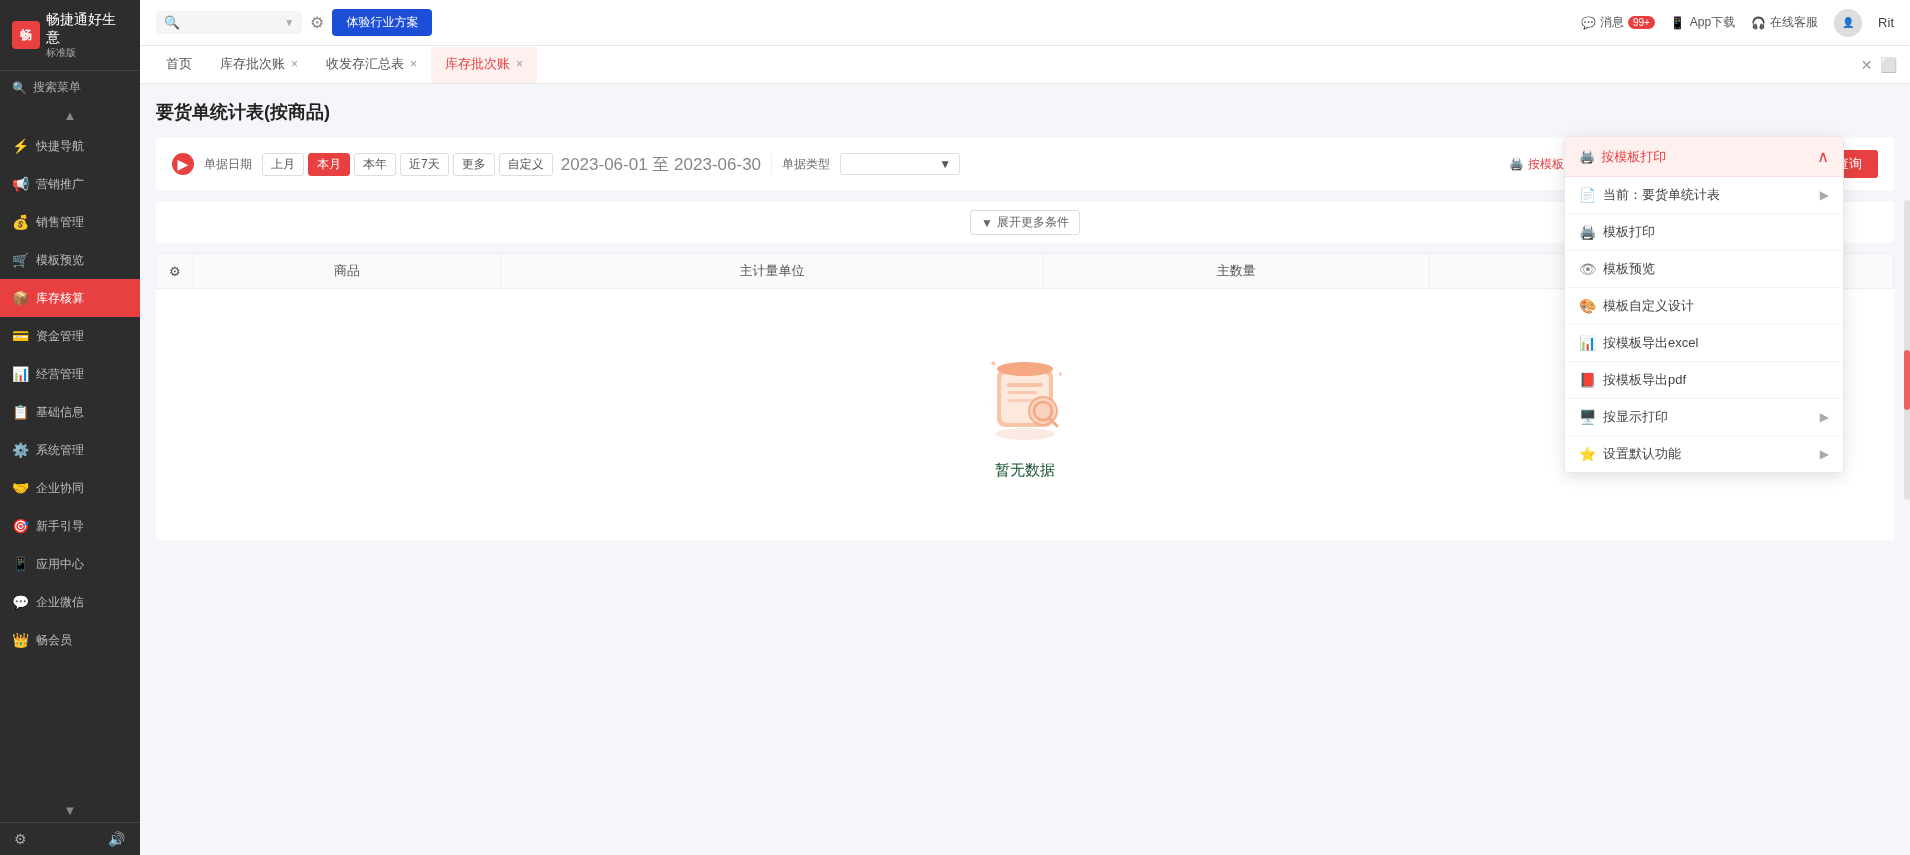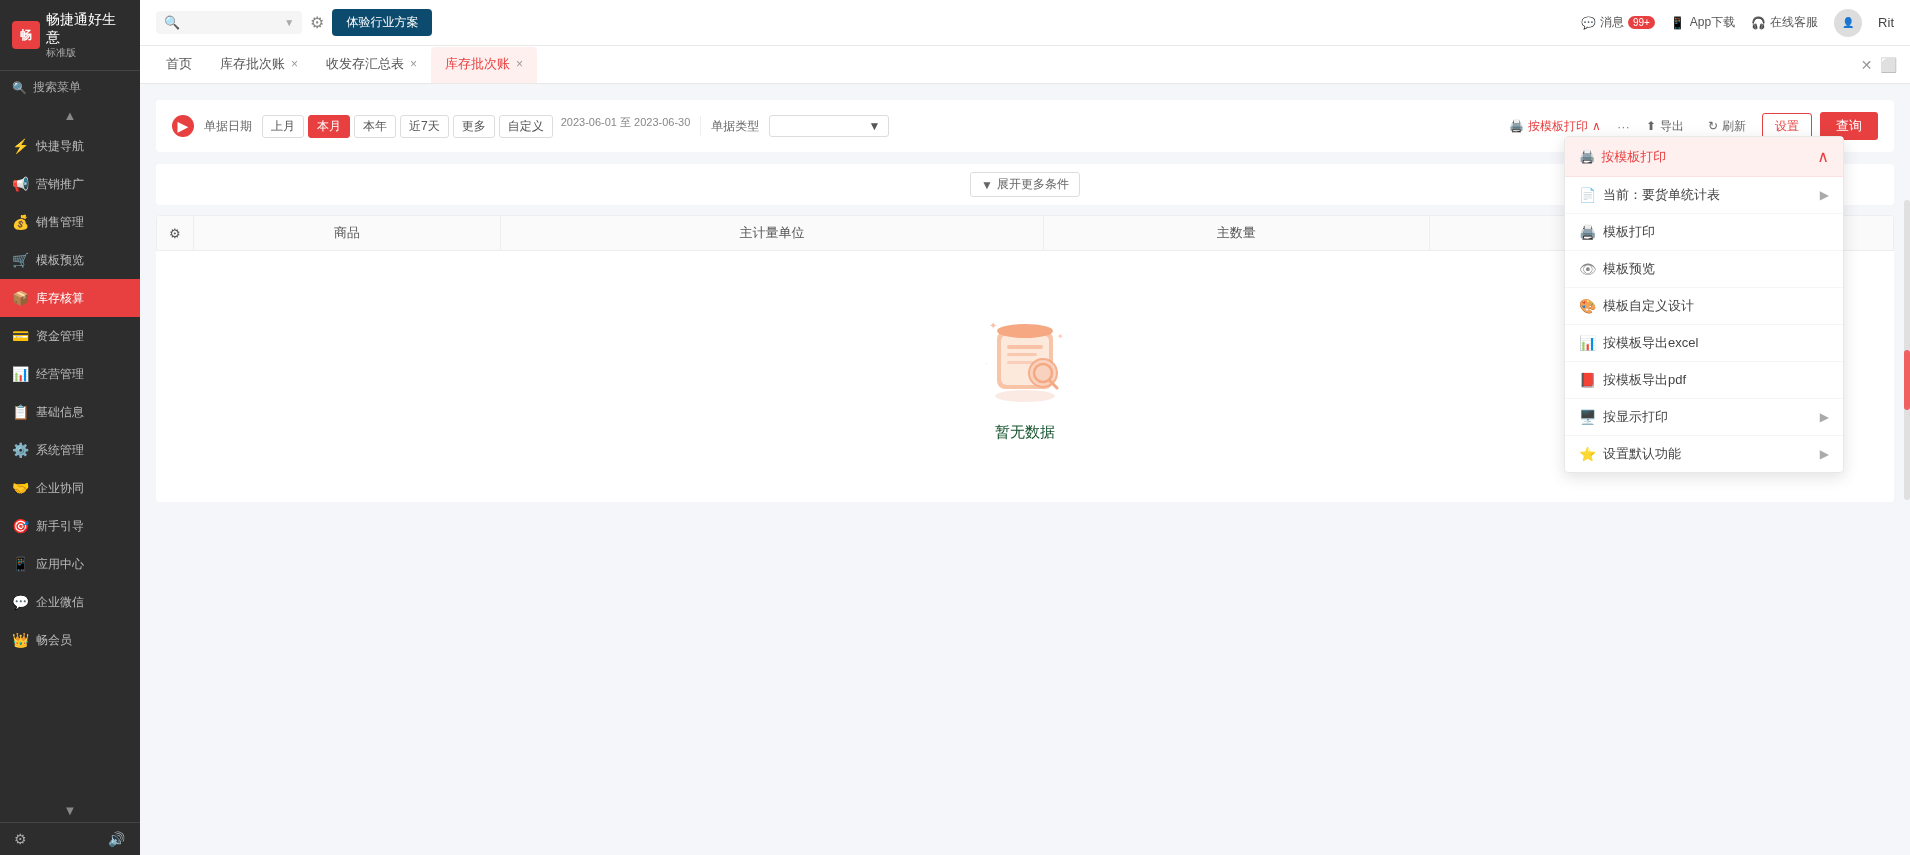--- a/index.html
+++ b/index.html
@@ -89,21 +89,21 @@
       display: flex; align-items: center;
       background: #f5f5f5;
       border-radius: 4px;
       padding: 4px 8px;
       margin-right: 8px;
       min-width: 140px;
     }
     .topbar-input { border: none; background: transparent; outline: none; font-size: 12px; color: #666; width: 100px; }
     .topbar-gear { color: #888; cursor: pointer; margin-right: 8px; font-size: 16px; }
     .topbar-trial-btn {
-      background: #0c4a6e;
+      background: #1d4ed8;
       color: white;
       border: none;
       border-radius: 4px;
       padding: 5px 14px;
       cursor: pointer;
       font-size: 12px;
     }
     .topbar-spacer { flex: 1; }
     .topbar-actions { display: flex; align-items: center; gap: 16px; }
     .topbar-action-item { display: flex; align-items: center; gap: 4px; color: #555; cursor: pointer; font-size: 12px; }
@@ -182,32 +182,32 @@
       color: white;
       border: none;
       border-radius: 50%;
       width: 22px; height: 22px;
       cursor: pointer;
       font-size: 14px;
       display: flex; align-items: center; justify-content: center;
       flex-shrink: 0;
     }
     .filter-label { font-size: 12px; color: #666; }
-    .date-btns { display: flex; gap: 4px; }
+    .date-btns { display: flex; align-items: center; gap: 4px; }
     .date-btn {
       padding: 2px 8px;
       border: 1px solid #ddd;
       border-radius: 3px;
       cursor: pointer;
       font-size: 12px;
       background: #fff;
       color: #555;
     }
     .date-btn.active { background: #e84040; color: white; border-color: #e84040; }
-    .date-range { font-size: 11px; color: #888; margin-left: 4px; }
+    .date-range { font-size: 17px; color: #888; margin-left: 4px; }
 
     .filter-separator { width: 1px; height: 20px; background: #eee; }
 
     .type-select {
       display: flex; align-items: center;
       border: 1px solid #ddd;
       border-radius: 3px;
       padding: 3px 8px;
       cursor: pointer;
       font-size: 12px;
@@ -501,20 +501,21 @@
       <span class="tab-close">×</span>
     </div>
     <div class="tabs-maximize">
       <span style="cursor:pointer;">✕</span>
       <span style="cursor:pointer;">⬜</span>
     </div>
   </div>
 
   <div class="content-area">
 
+    <div class="page-title">要货单统计表(按商品)</div>
 
     <div class="filter-bar">
       <button class="filter-toggle-btn">▶</button>
 
       <span class="filter-label">单据日期</span>
 
       <div class="date-btns">
         <button class="date-btn">上月</button>
         <button class="date-btn active">本月</button>
         <button class="date-btn">本年</button>

